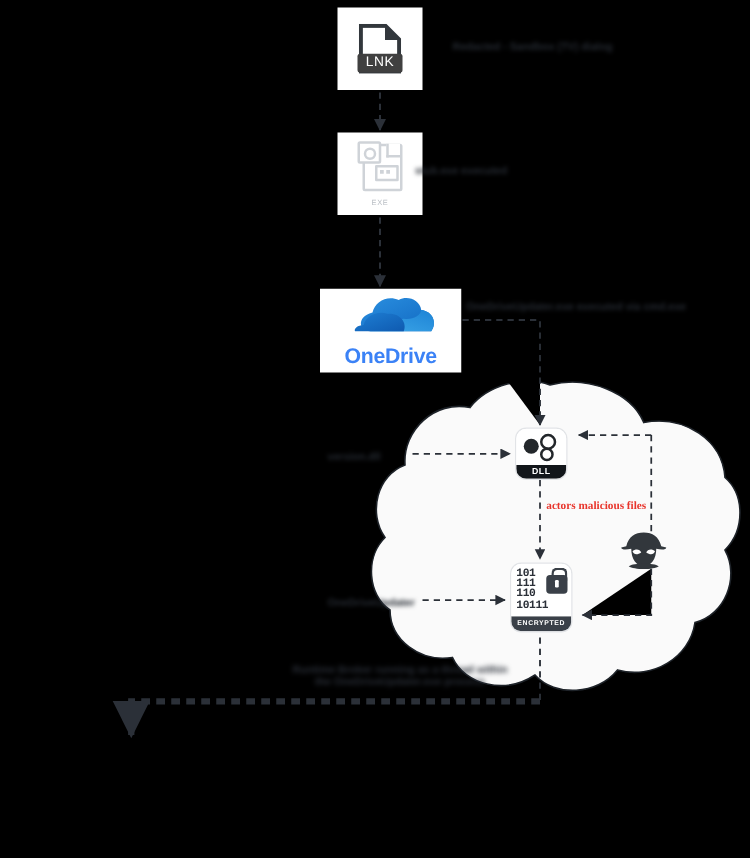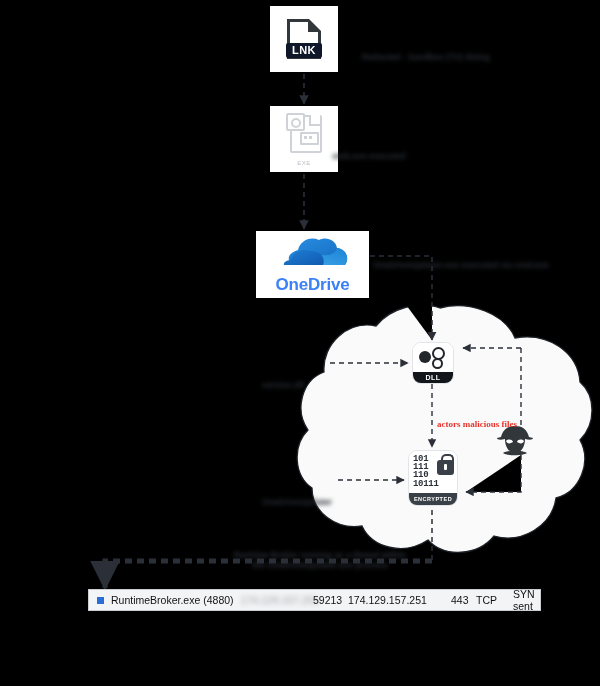--- a/index.html
+++ b/index.html
@@ -20,21 +20,21 @@
   .lnk-doc{position:relative;width:34px;height:40px;}
   .lnk-doc .page{position:absolute;left:0;top:0;width:34px;height:40px;
        background:#32373c;
        clip-path:polygon(0 0,22px 0,34px 12px,34px 40px,0 40px);}
   .lnk-doc .inner{position:absolute;left:3px;top:3px;width:28px;height:34px;
        background:#fff;
        clip-path:polygon(0 0,18px 0,28px 10px,28px 34px,0 34px);}
   .lnk-doc .fold{position:absolute;left:21px;top:0;width:13px;height:13px;background:#32373c;
        clip-path:polygon(0 0,13px 13px,0 13px);}
   .lnk-doc .tag{position:absolute;left:-1px;bottom:1px;width:36px;height:15px;
-       background:#0f172a;border-radius:2px;color:#fff;font-size:11px;font-weight:bold;
+       background:#404040;border-radius:2px;color:#fff;font-size:11px;font-weight:normal;
        line-height:15px;text-align:center;letter-spacing:.4px;}
 
   
   .exe-doc{position:relative;width:36px;height:38px;}
   .exe-doc .page{position:absolute;left:4px;top:2px;width:28px;height:34px;
       border:2px solid #cfd3d8;border-radius:2px;background:#fff;}
   .exe-doc .corner{position:absolute;left:23px;top:2px;width:9px;height:9px;
       border-left:2px solid #cfd3d8;border-bottom:2px solid #cfd3d8;background:#fff;}
   .exe-doc .thumb{position:absolute;left:0px;top:0px;width:15px;height:14px;
       border:2px solid #cfd3d8;border-radius:2px;background:#fff;}
@@ -74,21 +74,21 @@
   .enc-lock:before{content:"";position:absolute;left:4px;top:-6px;width:9px;height:9px;
         border:2.5px solid #3a4048;border-bottom:none;border-radius:5px 5px 0 0;}
   .enc-lock:after{content:"";position:absolute;left:7px;top:4px;width:3px;height:6px;
         background:#fff;border-radius:1px;}
   .enc-foot{height:12px;width:100%;background:#3a4048;color:#fff;font-size:5.5px;
         font-weight:bold;text-align:center;line-height:12px;letter-spacing:.5px;}
 
   #spy-icon{position:absolute;left:495px;top:425px;width:40px;height:34px;}
 
   
-  .lbl{position:absolute;font-size:8.5px;color:#1b2026;white-space:nowrap;margin-top:20px;}
+  .lbl{position:absolute;font-size:8.5px;color:#1b2026;white-space:nowrap;}
   .blur{filter:blur(1.9px);color:#262b33;font-weight:600;}
   .blur2{filter:blur(2.2px);color:#2a2f38;font-weight:700;}
   #lnk-label{left:362px;top:32px;}
   #exe-label-txt{left:332px;top:131px;}
   #onedrive-label{left:373px;top:240px;}
   #dll-label{left:262px;top:360px;}
   #enc-label{left:262px;top:477px;}
   #malicious-label{left:437px;top:399px;color:#e8352c;font-size:9px;
         font-family:"Liberation Serif",serif;font-weight:bold;filter:none;}
   #conn-label{left:230px;top:530px;width:180px;white-space:normal;text-align:center;
@@ -226,24 +226,14 @@
   </svg>
 
   <div class="lbl blur" id="lnk-label">Redacted - Sandbox (TV) dialog</div>
   <div class="lbl blur" id="exe-label-txt">stub.exe executed</div>
   <div class="lbl blur" id="onedrive-label">OneDriveUpdater.exe executed via cmd.exe</div>
   <div class="lbl blur" id="dll-label">version.dll</div>
   <div class="lbl blur" id="enc-label">OneDriveUpdater</div>
   <div class="lbl" id="malicious-label">actors malicious files</div>
   <div class="lbl blur2" id="conn-label">Runtime Broker running as a thread within the OneDriveUpdater.exe process</div>
 
-  <div id="process-bar">
-    <div class="sq"></div>
-    <span class="pname">RuntimeBroker.exe (4880)</span>
-    <span class="pip">174.129.157.251</span>
-    <span class="pport">59213</span>
-    <span class="prip">174.129.157.251</span>
-    <span class="pnum">443</span>
-    <span class="pproto">TCP</span>
-    <span class="pstate">SYN sent</span>
-  </div>
 
 </div>
 
 </body></html>

